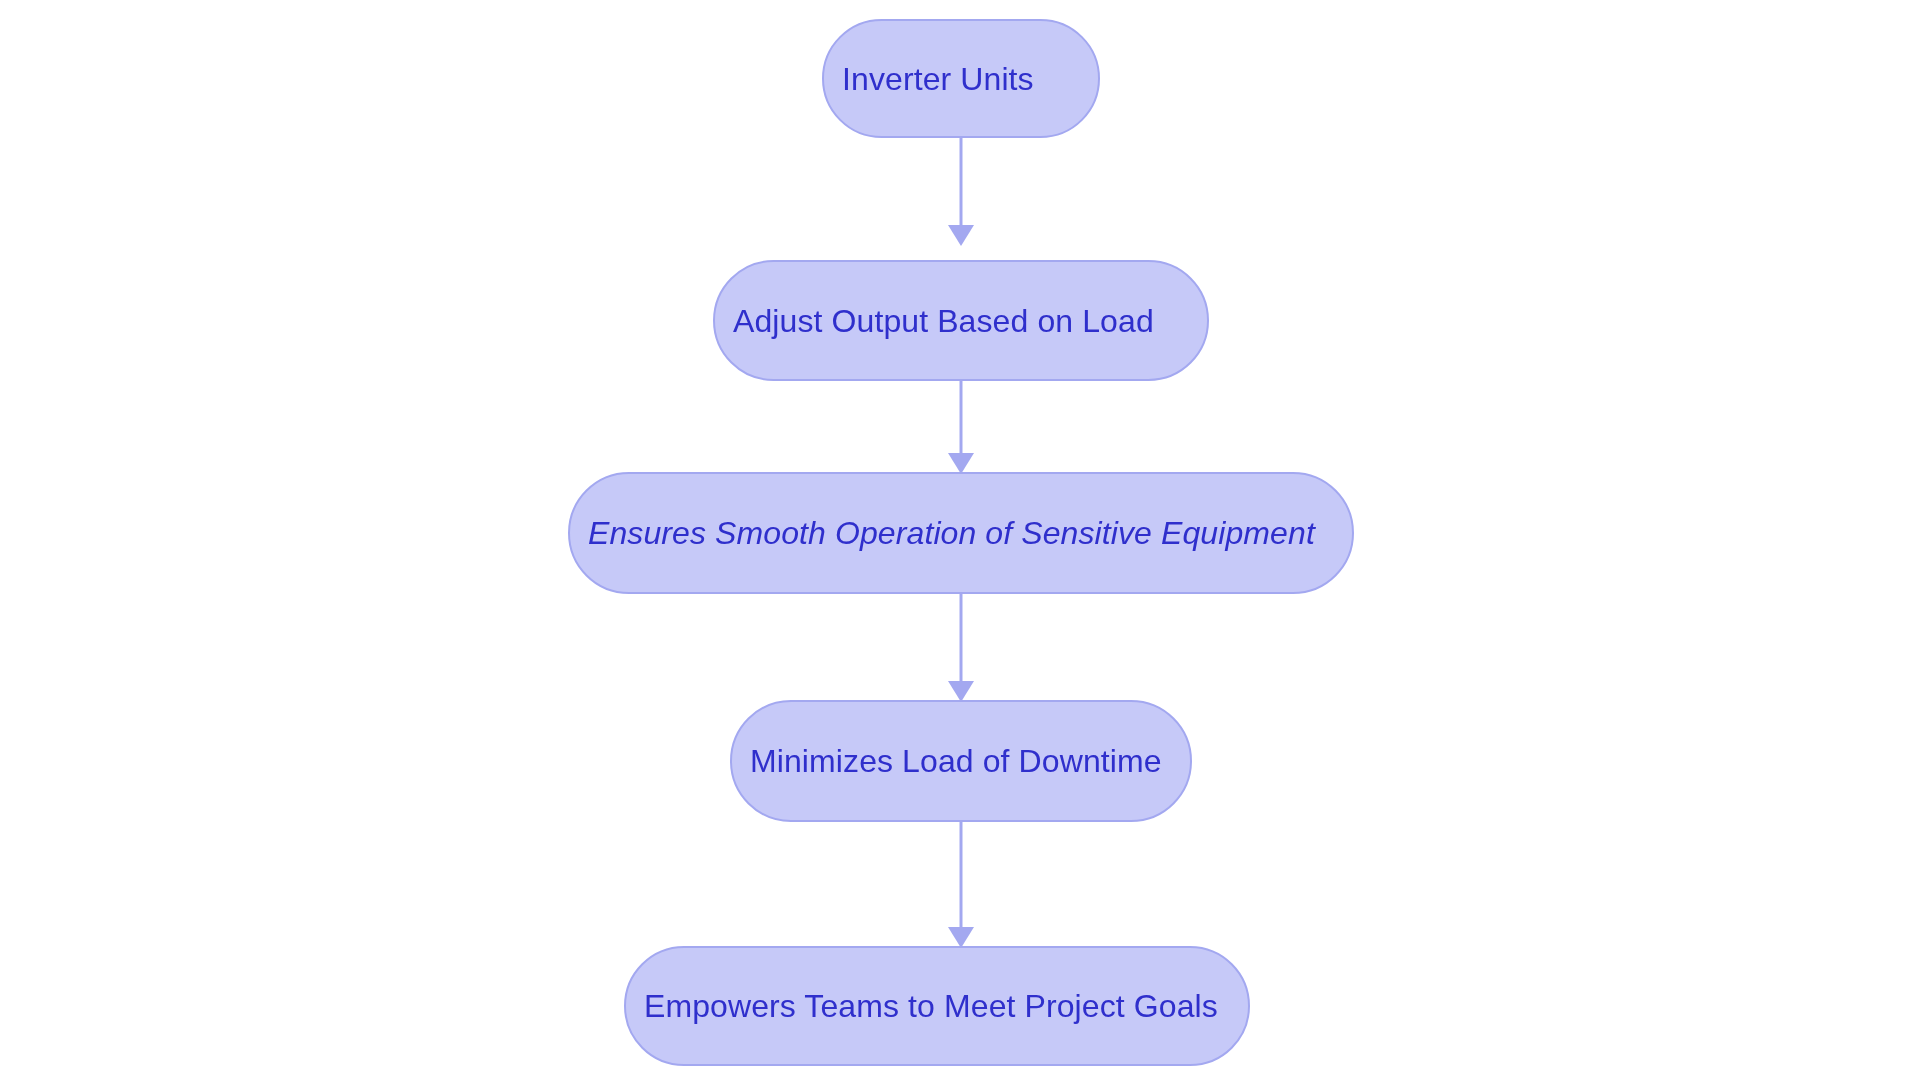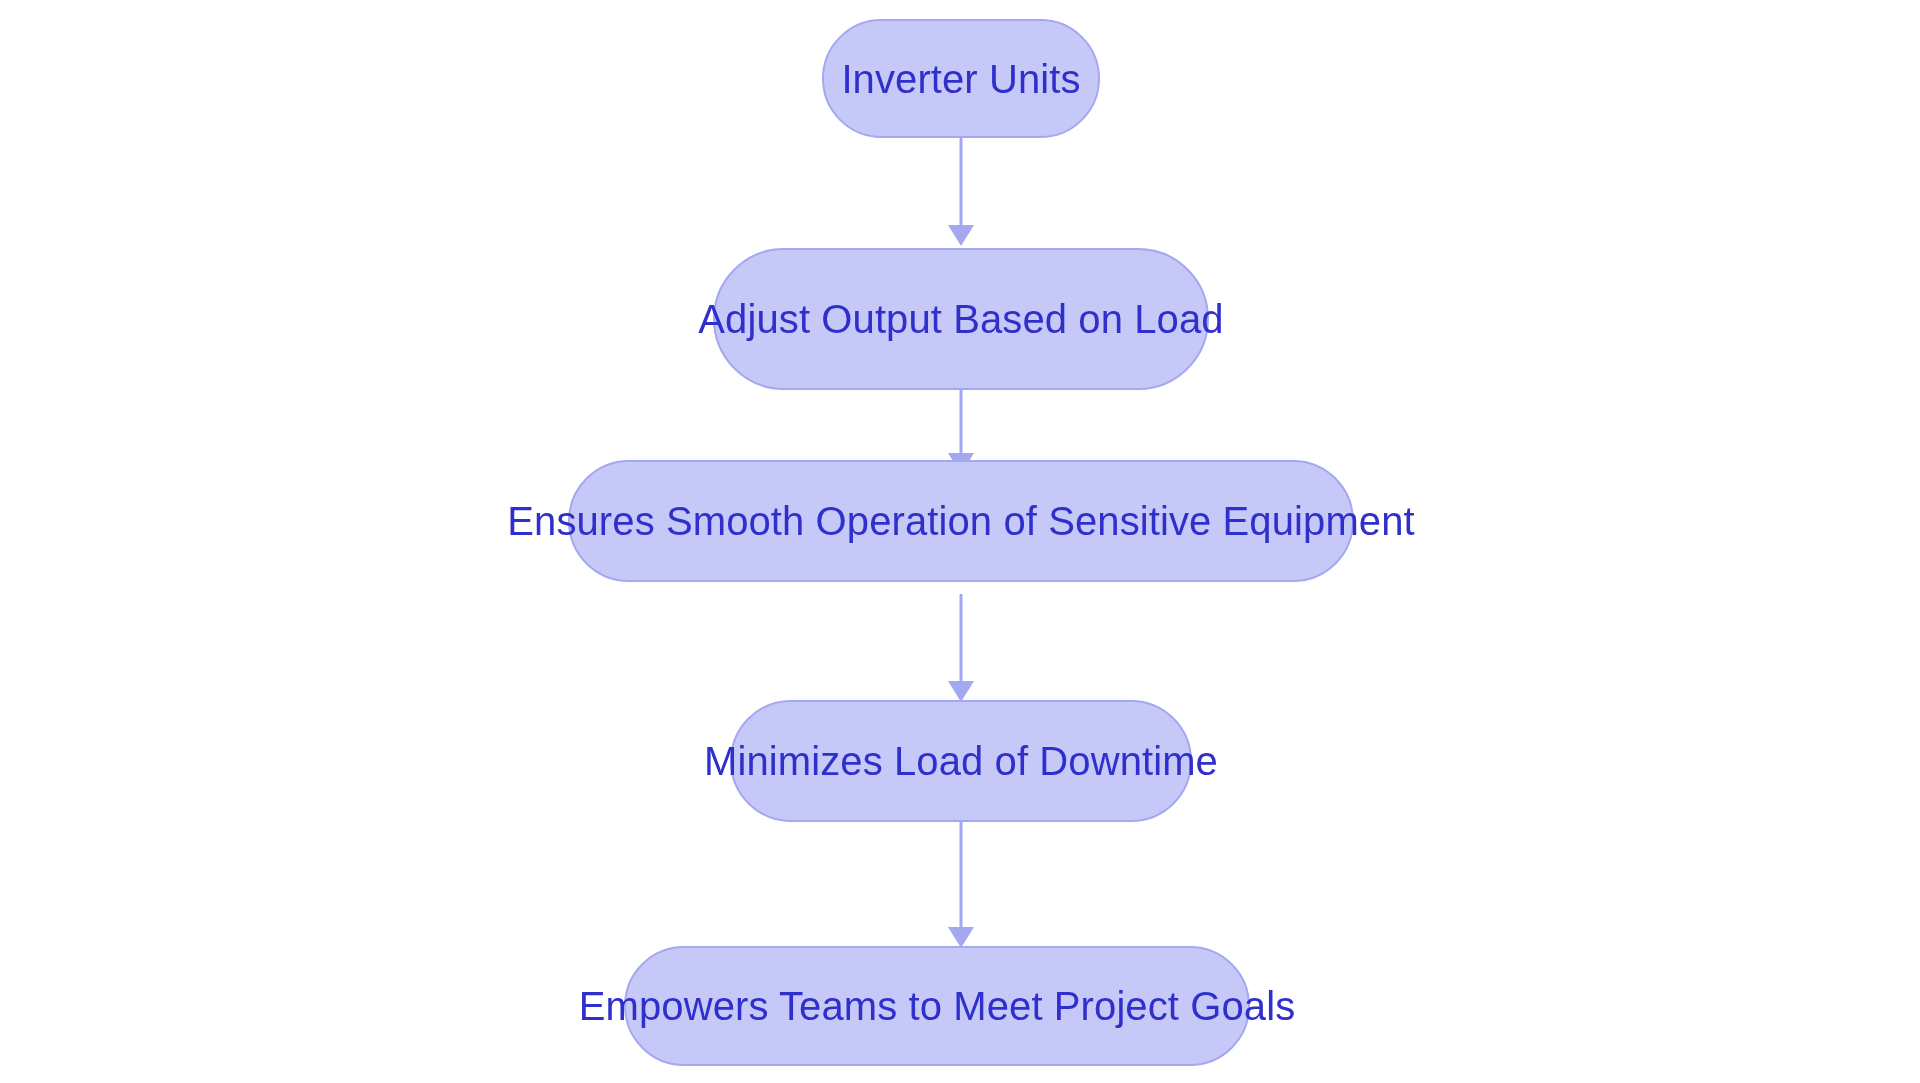--- a/index.html
+++ b/index.html
@@ -20,43 +20,43 @@
     width: 1920px;
     height: 1083px;
     background: #ffffff;
   }
 
   .flow-node {
     position: absolute;
     box-sizing: border-box;
     display: flex;
     align-items: center;
-    justify-content: center;
+    justify-content: flex-start;
     background: #c6c9f8;
     border: 2px solid #a3a8f0;
     border-radius: 9999px;
     color: #2f2fcc;
-    font-size: 40px;
+    font-size: 32px;
     font-weight: 400;
     line-height: 1;
     letter-spacing: 0.1px;
     white-space: nowrap;
     text-align: center;
     -webkit-font-smoothing: antialiased;
   }
 
   .node-label {
     display: block;
     padding: 0 18px;
   }
 
   
   .node-1 { left: 822px;  top: 19px;   width: 278px; height: 119px; }
-  .node-2 { left: 713px;  top: 248px;  width: 496px; height: 142px; }
-  .node-3 { left: 568px;  top: 460px;  width: 786px; height: 122px; }
+  .node-2 { left: 713px;  top: 260px;  width: 496px; height: 121px; }
+  .node-3 { left: 568px;  top: 472px;  width: 786px; height: 122px; font-style: italic; }
   .node-4 { left: 730px;  top: 700px;  width: 462px; height: 122px; }
   .node-5 { left: 624px;  top: 946px;  width: 626px; height: 120px; }
 
   
   .connector {
     position: absolute;
     left: 0;
     top: 0;
     width: 1920px;
     height: 1083px;

